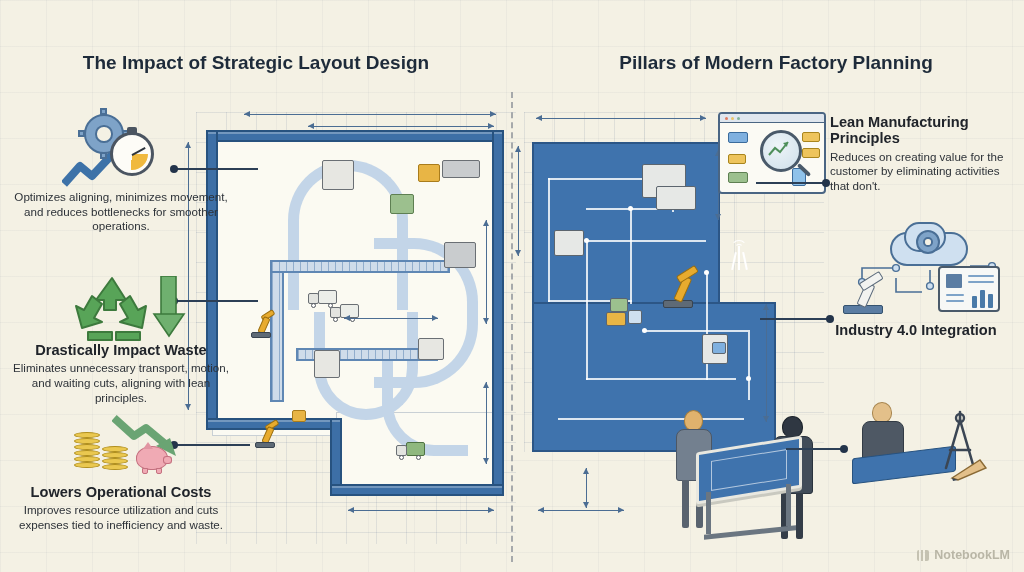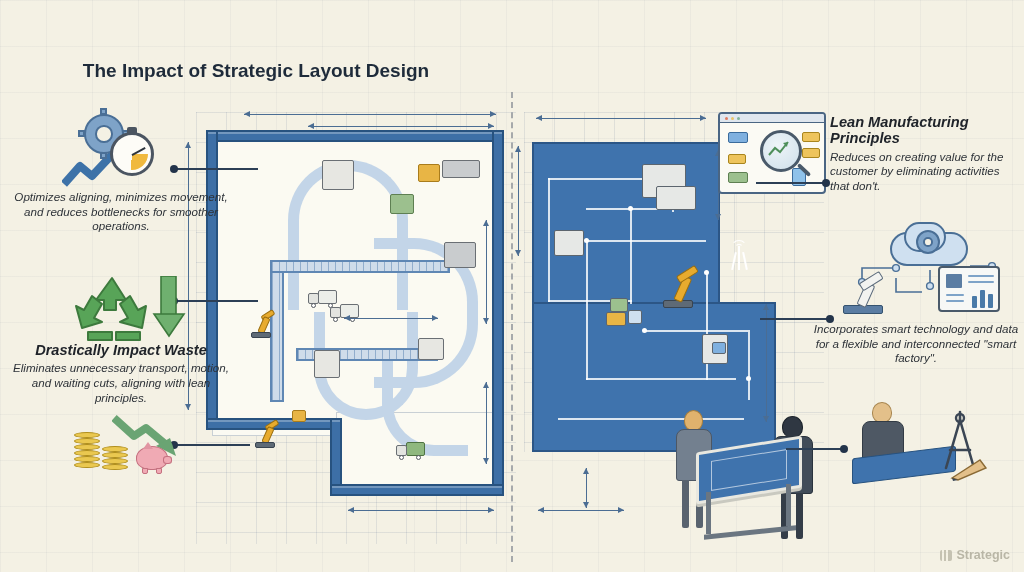--- a/index.html
+++ b/index.html
@@ -30,21 +30,21 @@
 
   
   .main-title {
     position: absolute; left: 0; top: 20px; width: 1024px;
     text-align: center;
     font-size: 25.5px; font-weight: bold;
     letter-spacing: -.2px;
     color: #1e2b3a;
   }
   .col-title {
-    position: absolute; top: 60px;
+    position: absolute; top: 52px;
     font-size: 19px; font-weight: bold;
     color: #1e2b3a;
     text-align: center;
   }
   .col-title.left  { left: 26px;  width: 460px; }
   .col-title.right { right: 18px; width: 460px; }
 
   
   .divider {
     position: absolute; left: 511px; top: 92px;
@@ -237,21 +237,21 @@
   
   .leader { position: absolute; height: 1.6px; background: #2c3f56; }
   .leader .knob {
     position: absolute; top: -3.2px; width: 8px; height: 8px;
     background: #23344a; border-radius: 50%;
   }
   .leader.to-right .knob { right: -4px; }
   .leader.to-left  .knob { left: -4px; }
 
   
-  .callout { position: absolute; font-style: italic; }
+  .callout { position: absolute; }
   .callout h3 {
     font-size: 14.6px; font-weight: bold; color: #20242a;
     line-height: 1.12; margin-bottom: 3px;
   }
   .callout p {
     font-size: 11.6px; color: #2d3238; line-height: 1.26;
   }
   .callout.center { text-align: center; }
   .callout.left   { text-align: left; }
 
@@ -340,20 +340,21 @@
   }
 </style>
 </head>
 <body>
 
 <div id="poster">
 
   <div class="bg-grid"></div>
 
   <div class="col-title left">The Impact of Strategic Layout Design</div>
+  <div class="col-title right">Pillars of Modern Factory Planning</div>
 
   <div class="divider"></div>
 
   <div class="illo" id="left-plan">
     <div class="sheet-grid"></div>
 
     <div class="floor" style="left:16px; top:24px; width:286px; height:300px;"></div>
     <div class="floor" style="left:140px; top:300px; width:162px; height:78px;"></div>
 
     <div class="wall" style="left:10px; top:18px; width:298px; height:12px;"></div>
@@ -602,20 +603,24 @@
       <div class="coin" style="left:34px; top:50px;"></div>
     </div>
     <div class="piggy" style="left:68px; top:32px;">
       <span class="ear"></span>
       <span class="snout"></span>
       <span class="leg" style="left:5px;"></span>
       <span class="leg" style="left:19px;"></span>
     </div>
   </div>
 
+  <div class="callout center" style="left:6px; top:484px; width:230px;">
+    <h3>Lowers Operational Costs</h3>
+    <p>Improves resource utilization and cuts expenses tied to inefficiency and waste.</p>
+  </div>
 
   <div class="callout left" style="left:830px; top:114px; width:190px;">
     <h3>Lean Manufacturing Principles</h3>
     <p>Reduces on creating value for the customer by eliminating activities that don't.</p>
   </div>
 
   <div class="icon-wrap" style="left:842px; top:232px; width:180px; height:82px;">
     <div class="cloud" style="left:48px; top:0; width:78px; height:34px;"></div>
     <div class="cloud" style="left:62px; top:-10px; width:42px; height:30px;"></div>
     <div class="gear" style="left:74px; top:-2px; width:24px; height:24px;"></div>
@@ -649,21 +654,21 @@
       <div class="tbar" style="left:28px; top:13px; width:26px; height:2.4px;"></div>
       <div class="tbar" style="left:6px;  top:26px; width:18px; height:2.4px;"></div>
       <div class="tbar" style="left:6px;  top:32px; width:18px; height:2.4px;"></div>
       <div class="tbar" style="left:32px; top:28px; width:5px; height:12px; background:#4a7aa8;"></div>
       <div class="tbar" style="left:40px; top:22px; width:5px; height:18px; background:#4a7aa8;"></div>
       <div class="tbar" style="left:48px; top:26px; width:5px; height:14px; background:#4a7aa8;"></div>
     </div>
   </div>
 
   <div class="callout center" style="left:812px; top:322px; width:208px;">
-    <p>Incorporates smart technology and data for a flexible and interconnected "smart factory".</p>
+    <h3>Industry 4.0 Integration</h3>
   </div>
 
   <div class="icon-wrap" style="left:846px; top:402px; width:170px; height:80px;">
     <div class="person" style="left:14px; top:0; width:46px; height:58px;">
       <div class="head" style="left:12px; top:0; width:20px; height:21px; background:#e3c08a; border:1px solid #a8864f;"></div>
       <div class="body" style="left:2px; top:19px; width:42px; height:40px; background:#4e5864; border:1px solid #323b45;"></div>
     </div>
     <div style="position:absolute; left:6px; top:50px; width:104px; height:26px; background:#3f73ad; border:1.6px solid #27527f; border-radius:3px; transform:skewY(-7deg);"></div>
     <svg style="position:absolute; left:90px; top:8px;" width="50" height="66">
       <g stroke="#3b4654" stroke-width="2.6" fill="none" stroke-linecap="round">
@@ -676,16 +681,16 @@
     </svg>
     <svg style="position:absolute; left:104px; top:56px;" width="44" height="24">
       <polygon points="2,20 30,2 36,10 8,22" fill="#e3c08a" stroke="#8a6a35" stroke-width="1.4"></polygon>
       <polygon points="2,20 8,22 3,23" fill="#3b4654"></polygon>
     </svg>
   </div>
 
 
   <div id="watermark">
     <span class="mark"></span>
-    <span>Strategic</span>
+    <span>NotebookLM</span>
   </div>
 
 </div>
 
 </body></html>

